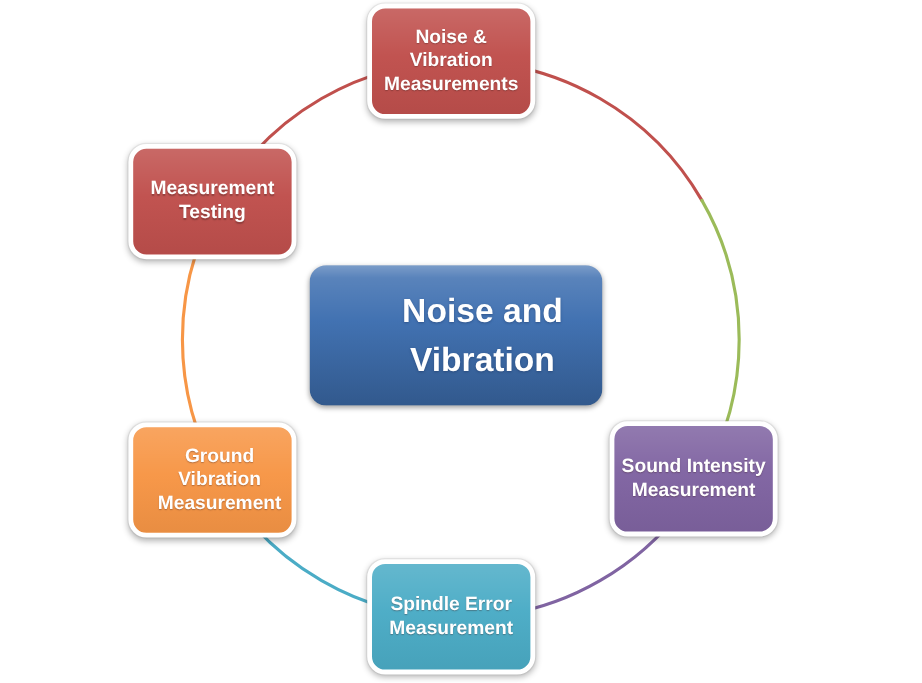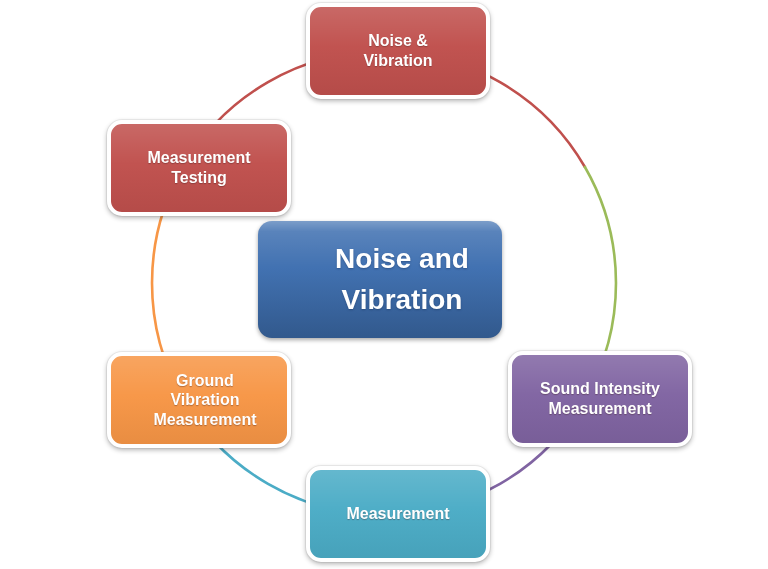--- a/index.html
+++ b/index.html
@@ -22,21 +22,21 @@
     width: 768px;
     height: 569px;
   }
   .ring path {
     fill: none;
     stroke-width: 2.6;
     stroke-linecap: round;
   }
   .node {
     position: absolute;
-    width: 184px;
+    width: 140px;
     height: 96px;
     box-sizing: border-box;
     border: 4px solid #ffffff;
     border-radius: 15px;
     box-shadow: 0 0 0 1px rgba(130,130,130,0.12), 0 2px 5px rgba(0,0,0,0.30);
     background-image: linear-gradient(180deg, rgba(255,255,255,0.14) 0%, rgba(255,255,255,0.02) 45%, rgba(0,0,0,0.06) 100%);
     display: flex;
     align-items: center;
     justify-content: center;
     color: #ffffff;
@@ -86,33 +86,35 @@
     <path d="M 584.9 399 A 232 232 0 0 1 384 515" style="stroke: rgb(128, 100, 162);"></path>
     <path d="M 384 515 A 232 232 0 0 1 183.1 399" style="stroke: rgb(75, 172, 198);"></path>
     <path d="M 183.1 399 A 232 232 0 0 1 183.1 167" style="stroke: rgb(247, 150, 70);"></path>
     <path d="M 183.1 167 A 232 232 0 0 1 384 51" style="stroke: rgb(192, 80, 77);"></path>
   </svg>
 
   <div class="node" id="node-top" style="background-color: rgb(192, 80, 77);">
     <div class="label">
       <span class="line">Noise &amp;</span>
       <span class="line">Vibration</span>
+      <span class="line">Measurements</span>
     </div>
   </div>
 
 
   <div class="node" id="node-purple" style="background-color: rgb(128, 100, 162);">
     <div class="label">
       <span class="line">Sound Intensity</span>
       <span class="line">Measurement</span>
     </div>
   </div>
 
   <div class="node" id="node-teal" style="background-color: rgb(75, 172, 198);">
     <div class="label">
+      <span class="line">Spindle Error</span>
       <span class="line">Measurement</span>
     </div>
   </div>
 
   <div class="node" id="node-orange" style="background-color: rgb(247, 150, 70);">
     <div class="label">
       <span class="line">Ground</span>
       <span class="line">Vibration</span>
       <span class="line">Measurement</span>
     </div>

